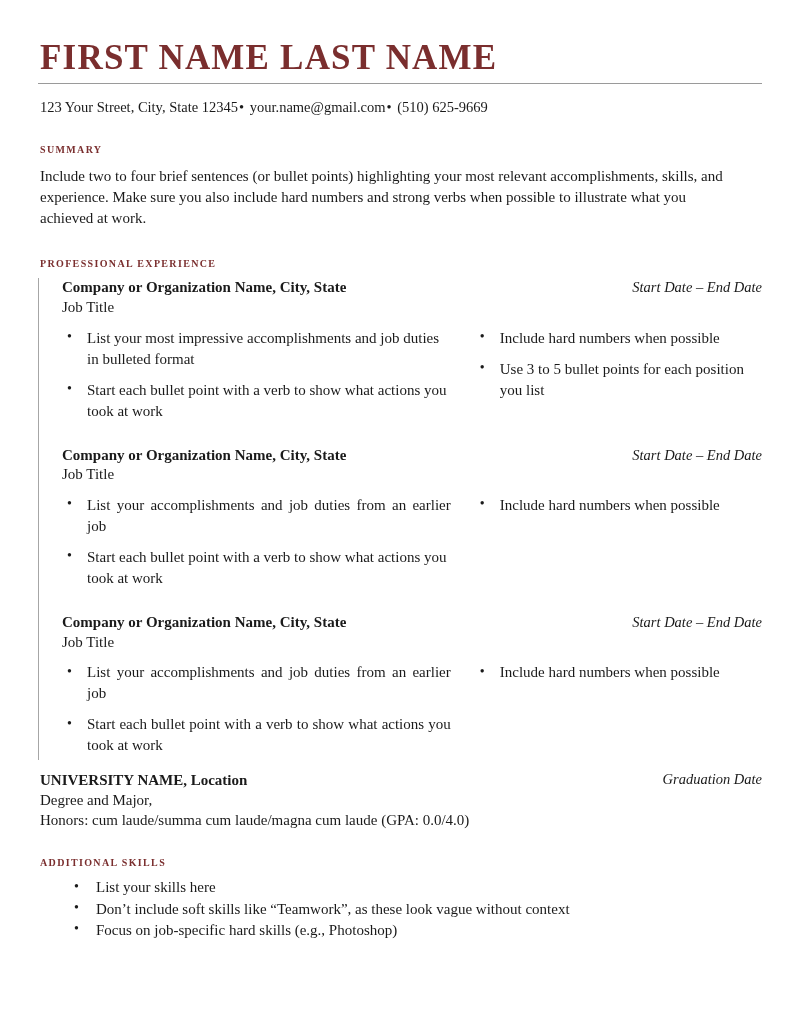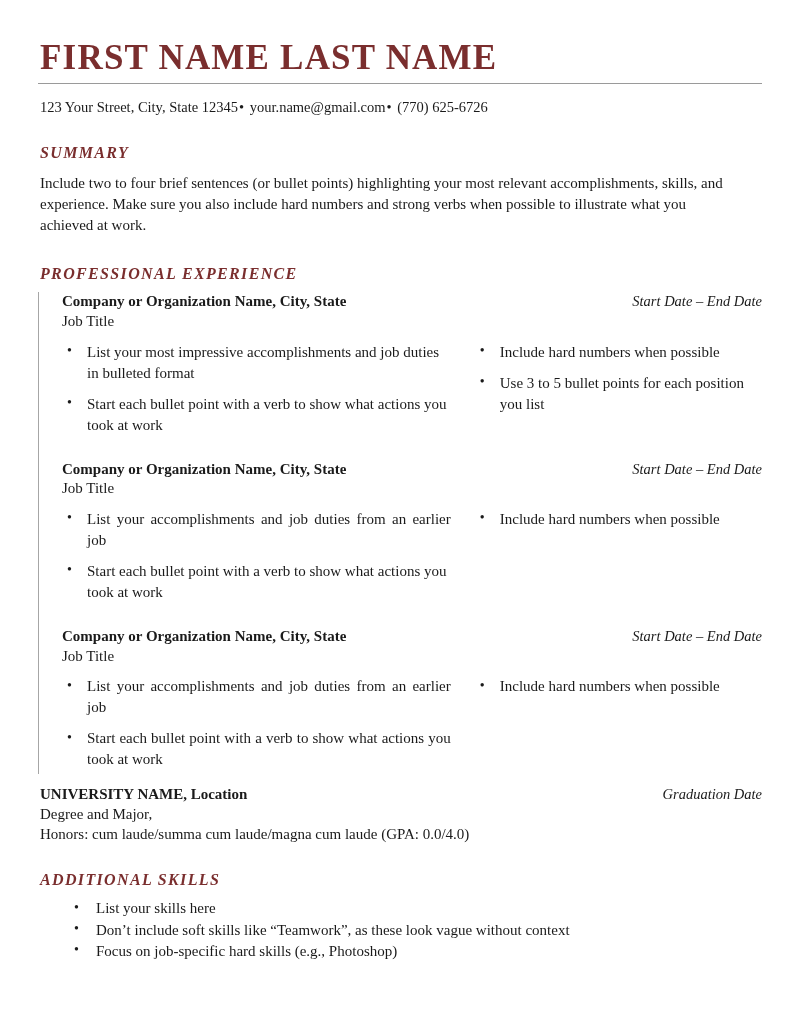--- a/index.html
+++ b/index.html
@@ -45,26 +45,25 @@
     margin: 0 0 0 2px;
     white-space: nowrap;
   }
   .contact .sep {
     padding: 0 2px 0 1px;
   }
 
   
   .section-heading {
     color: #7a2e2e;
-    font-size: 16px;
+    font-size: 10px;
     font-weight: 700;
     letter-spacing: 1.35px;
     text-transform: uppercase;
     margin: 0 0 0 2px;
-    font-style: italic;
   }
   .sec-summary { margin-top: 27px; }
   .sec-experience { margin-top: 29px; }
   .sec-education { margin-top: 26px; }
   .sec-skills { margin-top: 27px; }
 
   
   .summary-body {
     font-size: 15px;
     line-height: 1.42;
@@ -131,21 +130,21 @@
     left: 5px;
     top: -0.5px;
     font-size: 14px;
   }
   ul.bullets li.justify { text-align: justify; }
 
   
   .edu-head {
     display: flex;
     justify-content: space-between;
-    align-items: center;
+    align-items: flex-start;
     margin: 11px 0 0 2px;
   }
   .edu-school {
     font-size: 15px;
     font-weight: 700;
     line-height: 1.3;
   }
   .edu-date {
     font-size: 14.5px;
     font-style: italic;
@@ -181,21 +180,21 @@
 <body>
 
 <div class="page">
 
   <div>
     <h1 class="name">FIRST NAME LAST NAME</h1>
     <hr class="name-rule">
     <div class="contact">
       <span>123 Your Street, City, State 12345</span><span class="sep">•</span>
       <span>your.name@gmail.com</span><span class="sep">•</span>
-      <span>(770) 625-6726</span>
+      <span>(510) 625-9669</span>
     </div>
   </div>
 
   <section>
     <h2 class="section-heading sec-summary">SUMMARY</h2>
     <p class="summary-body">Include two to four brief sentences (or bullet points) highlighting your most relevant accomplishments, skills, and experience. Make sure you also include hard numbers and strong verbs when possible to illustrate what you achieved at work.</p>
   </section>
 
   <section>
     <h2 class="section-heading sec-experience">PROFESSIONAL EXPERIENCE</h2>

